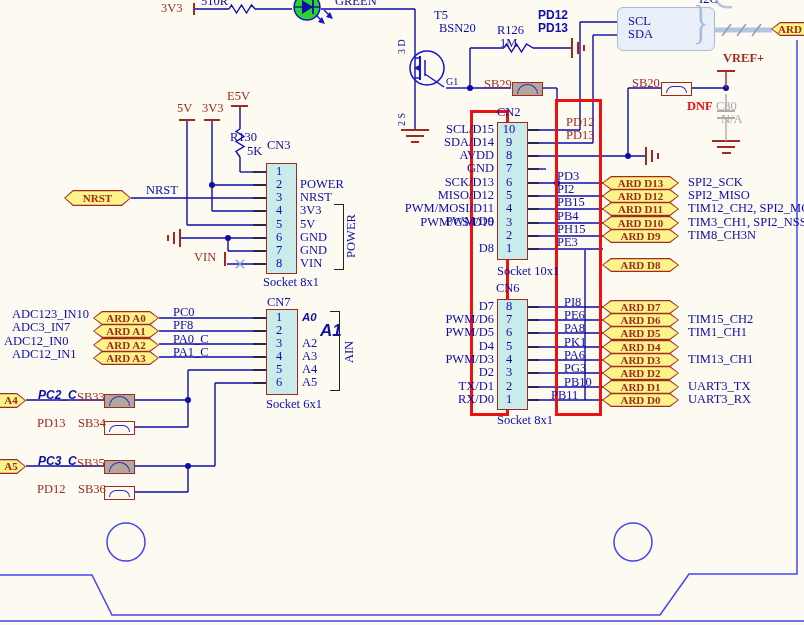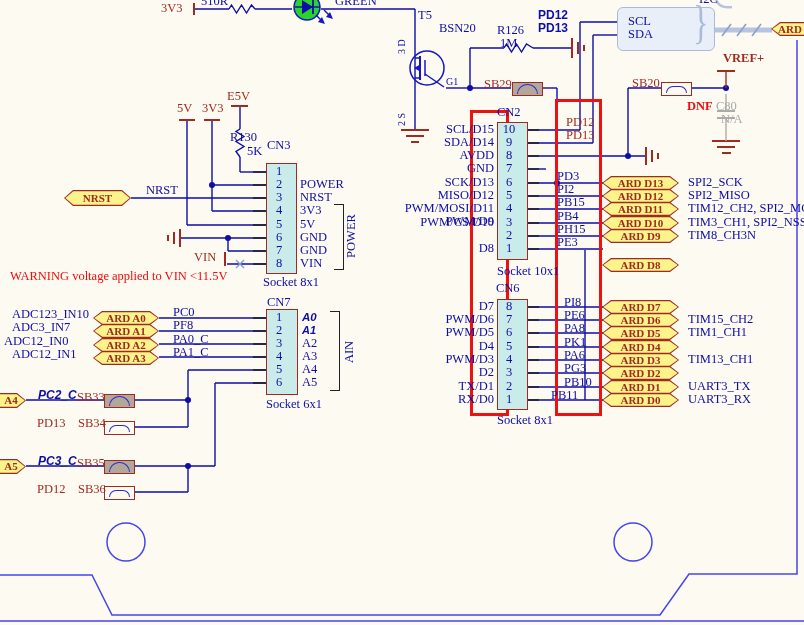--- a/index.html
+++ b/index.html
@@ -243,21 +243,21 @@
       <path d="M716,0 q4,9 16,7" stroke="#b7c4e0" stroke-width="2.5" fill="none"></path>
     </g>
   </svg>
 
   <div class="redbox" style="left:470px;top:110px;width:33px;height:300px"></div>
   <div class="redbox" style="left:555px;top:99px;width:41px;height:311px"></div>
 
   <div class="t mr" style="left:161px;top:2px">3V3</div>
   <div class="t" style="left:201px;top:-5px">510R</div>
   <div class="t" style="left:335px;top:-5px">GREEN</div>
-  <div class="t" style="left:418px;top:9px">T5</div>
+  <div class="t" style="left:434px;top:9px">T5</div>
   <div class="t" style="left:439px;top:22px">BSN20</div>
   <div class="t s10 vt" style="left:397px;top:54px">3 D</div>
   <div class="t s10 vt" style="left:397px;top:126px">2 S</div>
   <div class="t s10" style="left:446px;top:77px">G1</div>
   <div class="t" style="left:497px;top:24px">R126</div>
   <div class="t" style="left:500px;top:37px">1M</div>
   <div class="t mr" style="left:484px;top:78px">SB29</div>
   <div class="sb closed" style="left:512px;top:82px">
       <div class="arc"></div>
     </div>
@@ -309,32 +309,31 @@
   <div class="brk" style="left:334px;top:204px;width:9px;height:64px"></div>
   <div class="t ctr vt" style="left:345px;top:270px;width:68px">POWER</div>
   <div class="t" style="left:263px;top:276px">Socket 8x1</div>
   <div class="t mr" style="left:194px;top:251px">VIN</div>
   <div class="hex" style="left:64px;top:190px;width:67px;height:16px">
     <div class="hi"></div>
       <div class="hj"></div>
     <div class="ht" style="line-height:16px">NRST</div>
   </div>
   <div class="t" style="left:146px;top:184px">NRST</div>
-  <div class="t rd" style="left:10px;top:270px">WARNING voltage applied to VIN &lt;11.5V</div>
 
   <div class="t" style="left:267px;top:296px">CN7</div>
   <div class="body" style="left:266px;top:309px;width:30px;height:84px"></div>
   <div class="t ctr" style="left:270px;top:311px;width:18px">1</div>
   <div class="t ctr" style="left:270px;top:324px;width:18px">2</div>
   <div class="t ctr" style="left:270px;top:337px;width:18px">3</div>
   <div class="t ctr" style="left:270px;top:350px;width:18px">4</div>
   <div class="t ctr" style="left:270px;top:363px;width:18px">5</div>
   <div class="t ctr" style="left:270px;top:376px;width:18px">6</div>
   <div class="t sans b i" style="left:302px;top:311px;font-size:11.5px">A0</div>
-  <div class="t sans b i" style="left:302px;top:324px;font-size:11px">A1</div>
+  <div class="t sans b i" style="left:320px;top:324px;font-size:17px">A1</div>
   <div class="t" style="left:302px;top:337px">A2</div>
   <div class="t" style="left:302px;top:350px">A3</div>
   <div class="t" style="left:302px;top:363px">A4</div>
   <div class="t" style="left:302px;top:376px">A5</div>
   <div class="brk" style="left:330px;top:311px;width:9px;height:78px"></div>
   <div class="t ctr vt" style="left:343px;top:392px;width:80px">AIN</div>
   <div class="t" style="left:266px;top:398px">Socket 6x1</div>
 
   <div class="t" style="left:12px;top:308px">ADC123_IN10</div>
   <div class="t" style="left:12px;top:321px">ADC3_IN7</div>

